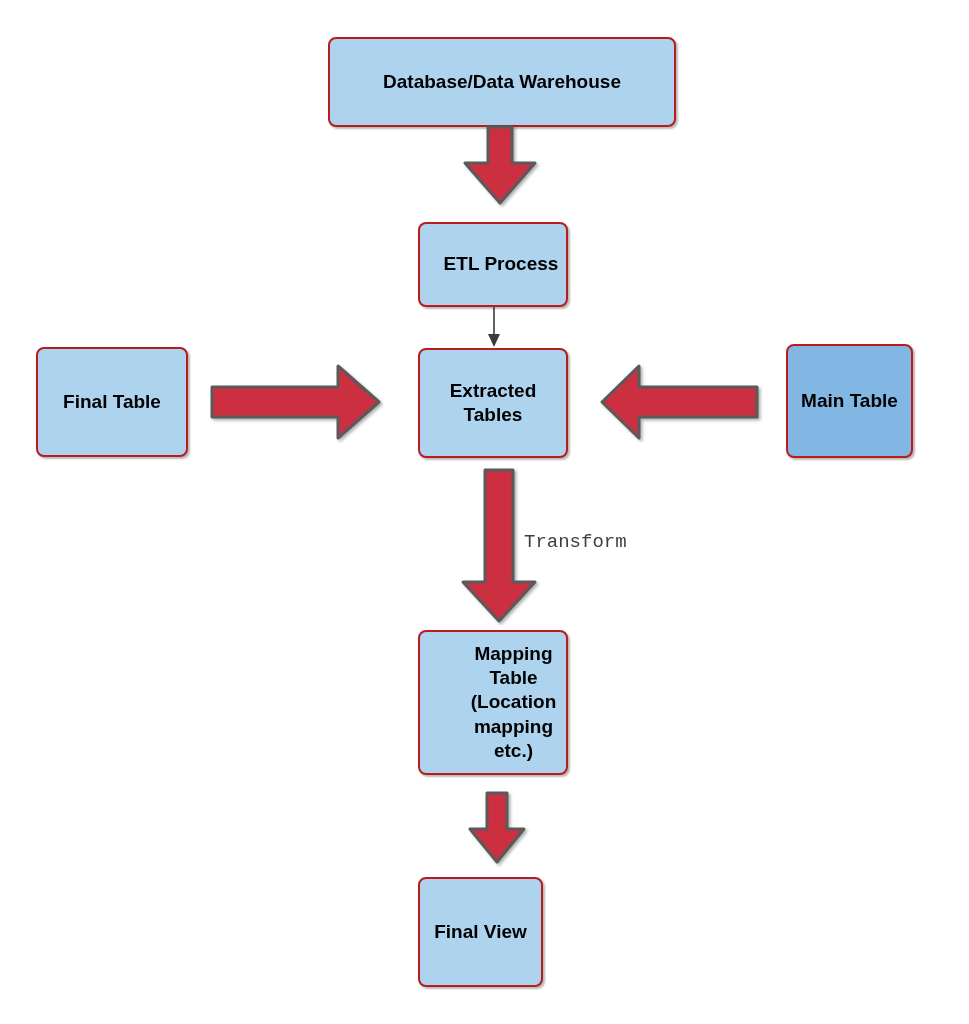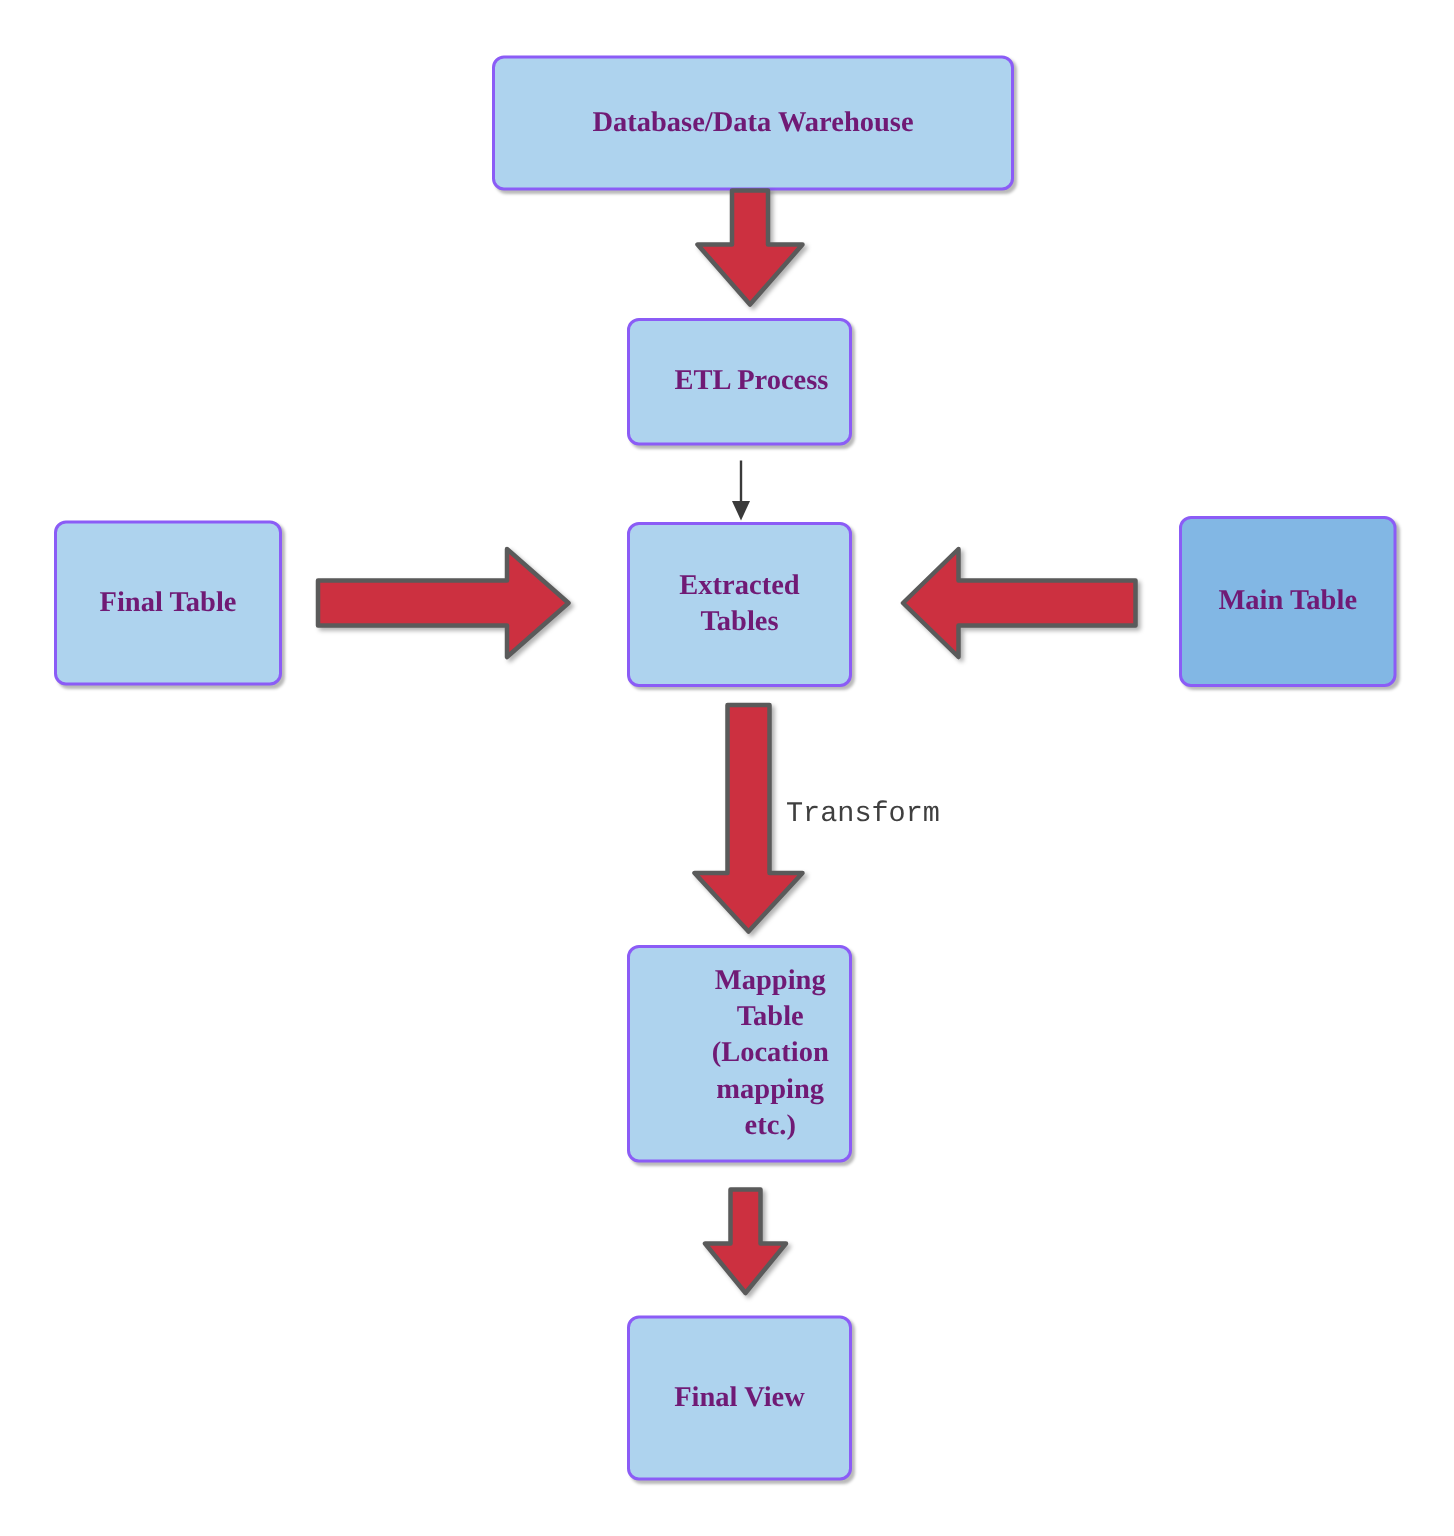--- a/index.html
+++ b/index.html
@@ -13,33 +13,32 @@
   #canvas {
     position: relative;
     width: 969px;
     height: 1024px;
     background: #ffffff;
     overflow: hidden;
   }
   .node {
     position: absolute;
     box-sizing: border-box;
-    border: 2px solid #8b5cf6;
+    border: 2px solid #b91c1c;
     border-radius: 8px;
     display: flex;
     align-items: center;
     justify-content: center;
     text-align: center;
-    color: #701a75;
+    color: #000000;
     font-weight: bold;
     line-height: 1.28;
     box-shadow: 2px 2px 2px rgba(0,0,0,0.28);
     background: #ade0f5;
     user-select: none;
-    font-family: Liberation Serif, serif;
   }
   .node-light { background: #aed3ee; }
   .node-mid   { background: #82b7e4; }
 
   .node-label { display: block; white-space: pre-line; }
 
   
   .blockarrow {
     position: absolute;
     filter: drop-shadow(2px 2px 1.5px rgba(0,0,0,0.30));
@@ -76,21 +75,21 @@
   <div class="node node-light" style="left:328px; top:37px; width:348px; height:90px; font-size:19px;">
     <span class="node-label">Database/Data Warehouse</span>
   </div>
 
   <div class="blockarrow" style="left:461px; top:127px; width:78px; height:79px;">
     <svg width="78" height="79" viewBox="0 0 78 79">
       <path d="M 27 0 L 51 0 L 51 36 L 74 36 L 39 76 L 4 36 L 27 36 Z"></path>
     </svg>
   </div>
 
-  <div class="node node-light" style="left:418px; top:212px; width:150px; height:85px; font-size:19px;padding-left:16px;">
+  <div class="node node-light" style="left:418px; top:222px; width:150px; height:85px; font-size:19px;padding-left:16px;">
     <span class="node-label">ETL Process</span>
   </div>
 
   <div class="thinarrow" style="left:485px; top:307px; width:18px; height:41px;">
     <svg width="18" height="41" viewBox="0 0 18 41">
       <line x1="9" y1="0" x2="9" y2="29"></line>
       <polygon points="9,40 3,27 15,27"></polygon>
     </svg>
   </div>
 
@@ -108,21 +107,21 @@
     <span class="node-label">Extracted
 Tables</span>
   </div>
 
   <div class="blockarrow" style="left:600px; top:362px; width:160px; height:80px;">
     <svg width="160" height="80" viewBox="0 0 160 80">
       <path d="M 157 25 L 39 25 L 39 4 L 2 40 L 39 76 L 39 55 L 157 55 Z"></path>
     </svg>
   </div>
 
-  <div class="node node-mid" style="left:786px; top:344px; width:145px; height:114px; font-size:19px;">
+  <div class="node node-mid" style="left:786px; top:344px; width:127px; height:114px; font-size:19px;">
     <span class="node-label">Main Table</span>
   </div>
 
   <div class="blockarrow" style="left:459px; top:470px; width:80px; height:154px;">
     <svg width="80" height="154" viewBox="0 0 80 154">
       <path d="M 26 0 L 54 0 L 54 112 L 76 112 L 40 151 L 4 112 L 26 112 Z"></path>
     </svg>
   </div>
   <div class="edge-label" style="left:524px; top:531px;font-family:Liberation Mono, monospace;">Transform</div>
 
@@ -133,17 +132,17 @@
 mapping
 etc.)</span>
   </div>
 
   <div class="blockarrow" style="left:466px; top:793px; width:62px; height:72px;">
     <svg width="62" height="72" viewBox="0 0 62 72">
       <path d="M 21 0 L 41 0 L 41 36 L 58 36 L 31 69 L 4 36 L 21 36 Z"></path>
     </svg>
   </div>
 
-  <div class="node node-light" style="left:418px; top:877px; width:150px; height:110px; font-size:19px;">
+  <div class="node node-light" style="left:418px; top:877px; width:125px; height:110px; font-size:19px;">
     <span class="node-label">Final View</span>
   </div>
 
 </div>
 
 </body></html>

